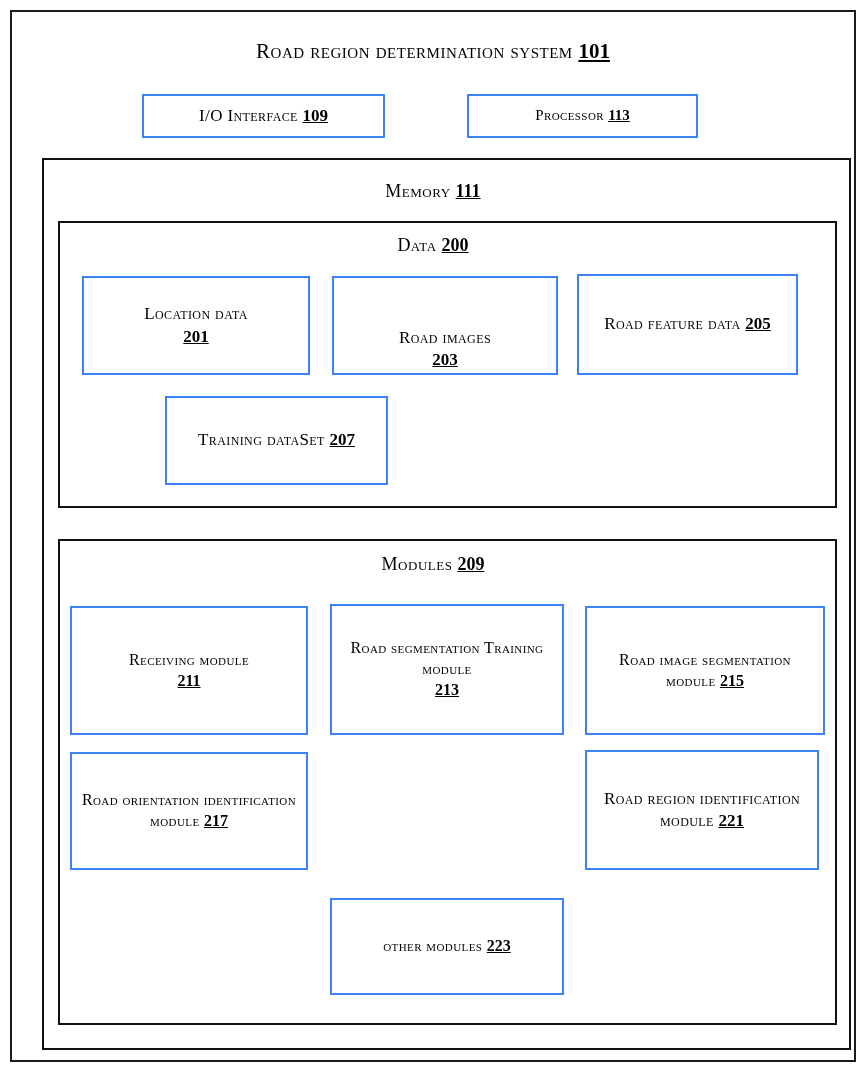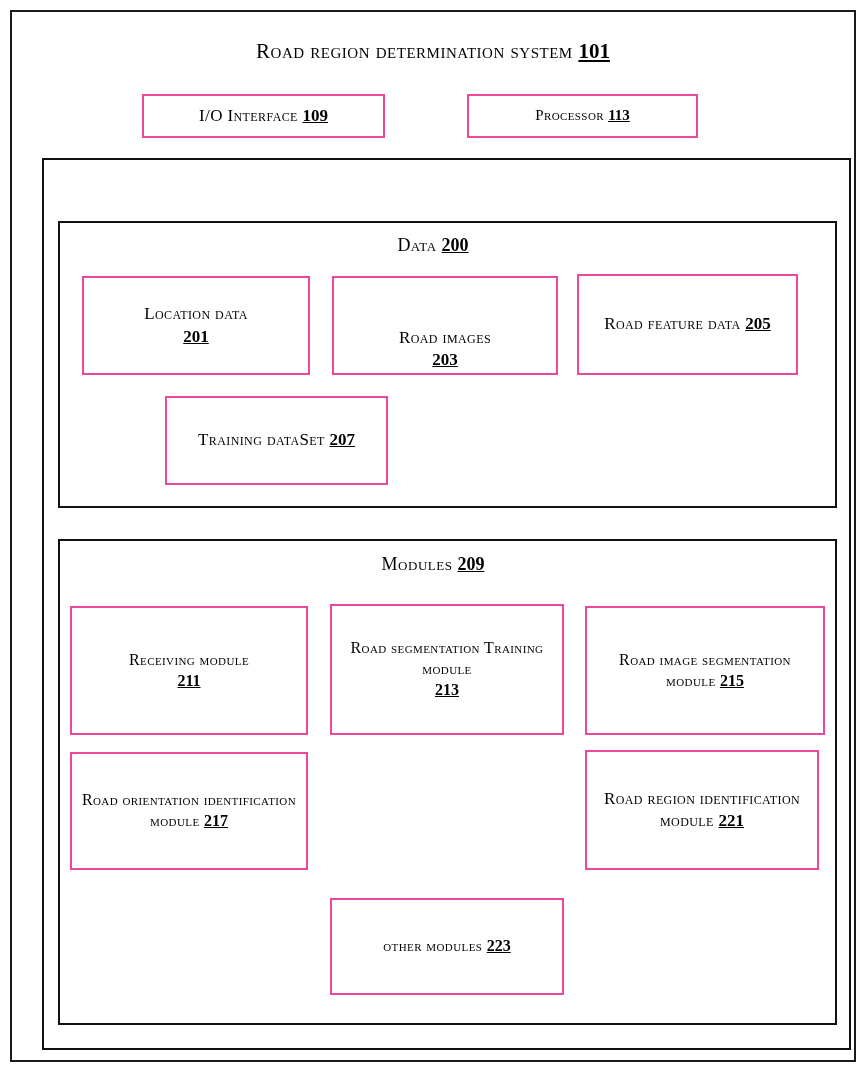--- a/index.html
+++ b/index.html
@@ -25,21 +25,21 @@
     border: 2px solid #1a1a1a;
     background: #ffffff;
   }
 
   .panel {
     border: 2px solid #111111;
     background: #ffffff;
   }
 
   .leafbox {
-    border: 2px solid #ec4899;
+    border: 2px solid #3b82f6;
     background: #ffffff;
     display: flex;
     align-items: center;
     justify-content: center;
     text-align: center;
     padding: 2px 6px;
   }
 
   
   .sc {
@@ -117,20 +117,24 @@
   </div>
 
   <div class="abs leafbox sc" id="processor-box">
     <span class="boxlabel">
       <span>Processor</span>
       <span class="ref">113</span>
     </span>
   </div>
 
   <div class="abs panel" id="memory-panel"></div>
+  <div class="section-title sc" id="memory-title">
+    <span>Memory</span>
+    <span class="ref">111</span>
+  </div>
 
   <div class="abs panel" id="data-panel"></div>
   <div class="section-title sc" id="data-title">
     <span>Data</span>
     <span class="ref">200</span>
   </div>
 
   <div class="abs leafbox sc" id="location-data-box">
     <span class="boxlabel">
       <span>Location data</span><br>

